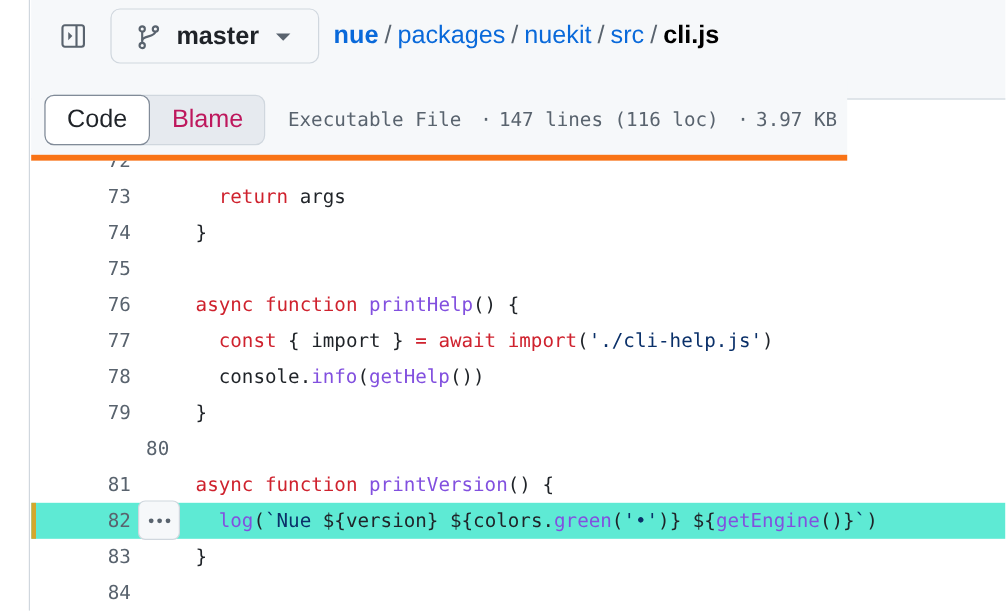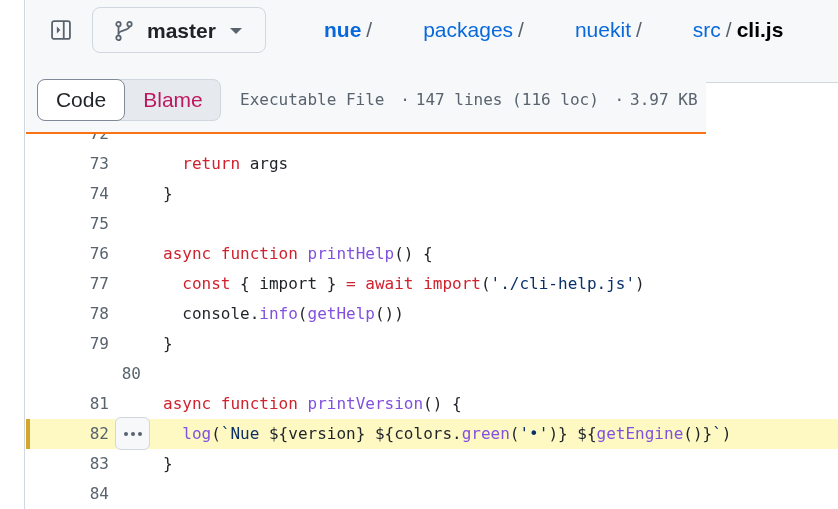--- a/index.html
+++ b/index.html
@@ -20,28 +20,28 @@
     position: absolute; left: 66px; top: 7px; width: 174px; height: 46px;
     border: 1px solid #d0d7de; border-radius: 8px; background: #f6f8fa;
     display: flex; align-items: center; cursor: pointer;
   }
   .branch-icon { position: absolute; left: 20px; top: 12px; width: 22px; height: 22px; }
   .branch-label { position: absolute; left: 54px; top: 11px; font-size: 21px; font-weight: bold; color: #1f2328; }
   .caret-icon { position: absolute; left: 137px; top: 20px; width: 0; height: 0;
     border-left: 6px solid transparent; border-right: 6px solid transparent; border-top: 6px solid #59636e; }
 
   .breadcrumb { position: absolute; left: 252px; top: 18px; font-size: 21px; white-space: nowrap; }
-  .breadcrumb a { color: #0969da; text-decoration: none; cursor: pointer; margin-left: 46px; }
+  .breadcrumb a { color: #0969da; text-decoration: none; cursor: pointer; }
   .breadcrumb .root { font-weight: bold; }
   .breadcrumb .sep { color: #59636e; margin: 0 5px; }
   .breadcrumb .current { color: #000000; font-weight: bold; }
 
   .header-sub {
     position: absolute; left: 26px; top: 67px; width: 680px; height: 67px;
-    background: #f6f8fa; border-bottom: 2px solid #f97316;
+    background: #f6f8fa; border-bottom: 5px solid #f97316;
   }
   .seg {
     position: absolute; left: 11px; top: 12px; width: 184px; height: 42px;
     background: #e6eaef; border: 1px solid #d0d7de; border-radius: 8px;
   }
   .seg-code {
     position: absolute; left: -1px; top: -1px; width: 88px; height: 42px;
     background: #ffffff; border: 1px solid #818b98; border-radius: 8px;
     font-size: 21px; color: #1f2328; display: flex; align-items: center; justify-content: center; cursor: pointer;
   }
@@ -50,21 +50,21 @@
     font-size: 21px; color: #be185d; display: flex; align-items: center; justify-content: center; cursor: pointer;
   }
   .file-meta {
     position: absolute; left: 214px; top: 23px; font-family: "DejaVu Sans Mono", "Liberation Mono", monospace;
     font-size: 16px; color: #59636e; white-space: pre;
   }
   .file-meta .dot { margin: 0 6px; }
 
   .code-area { position: absolute; left: 26px; top: 134px; width: 812px; height: 375px; overflow: hidden; background: #ffffff; }
   .code-line { position: absolute; left: 0; width: 812px; height: 30px; }
-  .code-line.highlight { background: #fef9c3; }
+  .code-line.highlight { background: #5eead4; }
   .code-line.highlight::before { content: ""; position: absolute; left: 0; top: 0; width: 4px; height: 30px; background: #d4a72c; }
   .ln {
     position: absolute; left: 0; width: 83px; text-align: right; top: 5px;
     font-family: "DejaVu Sans Mono", "Liberation Mono", monospace; font-size: 16px; color: #59636e; cursor: pointer;
   }
   .code {
     position: absolute; left: 137px; top: 5px; white-space: pre;
     font-family: "DejaVu Sans Mono", "Liberation Mono", monospace; font-size: 16px; color: #1f2328;
   }
   .more-btn {

